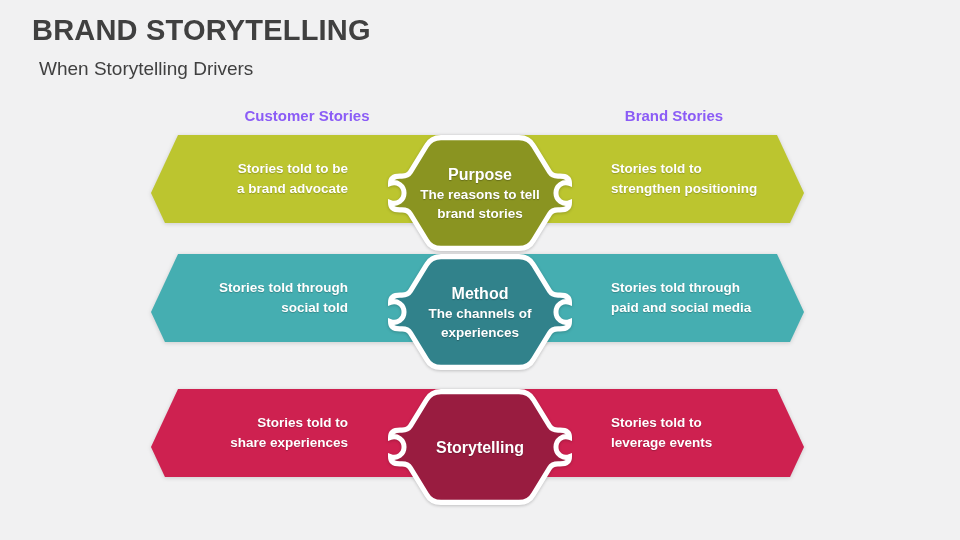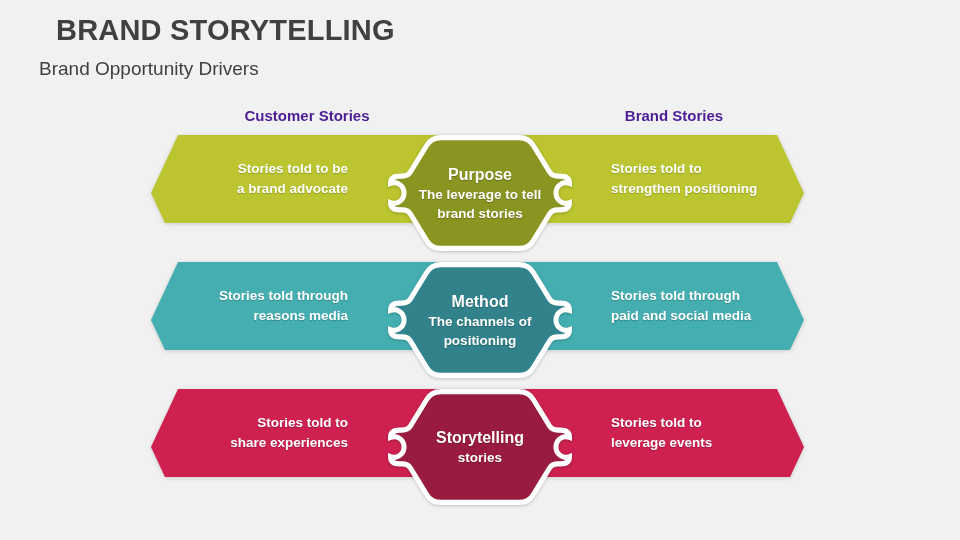--- a/index.html
+++ b/index.html
@@ -6,42 +6,42 @@
   body{
     width:960px;height:540px;
     background:#f1f1f2;
     font-family:"Liberation Sans", sans-serif;
     position:relative;
     overflow:hidden;
   }
   .slide{position:absolute;inset:0;}
 
   .title{
-    position:absolute;left:56px;top:14px;
+    position:absolute;left:32px;top:14px;
     font-size:29px;font-weight:bold;color:#404040;
     letter-spacing:0.2px;
   }
   .subtitle{
     position:absolute;left:39px;top:58px;
     font-size:19px;font-weight:400;color:#404040;
   }
 
   .col-header{
     position:absolute;top:107px;width:220px;
-    font-size:15px;font-weight:bold;color:#4c1d95;
+    font-size:15px;font-weight:bold;color:#8b5cf6;
     text-align:center;
   }
   .col-header.left{left:197px;}
   .col-header.right{left:564px;}
 
   .row{
     position:absolute;left:151px;width:653px;height:88px;
   }
   .row.r0{top:135px;}
-  .row.r1{top:262px;}
+  .row.r1{top:254px;}
   .row.r2{top:389px;}
 
   .band-wrap{
     position:absolute;inset:0;
     filter:drop-shadow(0 1px 2px rgba(0,0,0,0.15));
   }
   .band{
     position:absolute;inset:0;
     clip-path:polygon(27px 0, 626px 0, 653px 58px, 626px 116px, 27px 116px, 0 58px);
   }
@@ -68,21 +68,21 @@
   }
   .badge-title{font-size:16px;font-weight:bold;line-height:21px;}
   .badge-line{font-size:13.5px;font-weight:600;line-height:19px;width:150px;}
 </style>
 </head>
 <body style="background: rgb(241, 241, 242);">
 
 <div class="slide">
 
   <div class="title">BRAND STORYTELLING</div>
-  <div class="subtitle">Brand Opportunity Drivers</div>
+  <div class="subtitle">When Storytelling Drivers</div>
 
   <div class="col-header left">Customer Stories</div>
   <div class="col-header right">Brand Stories</div>
 
   <div class="row r0">
     <div class="band-wrap">
       <div class="band" style="background: rgb(188, 197, 47);"></div>
     </div>
     <div class="side-text left">
       <div>Stories told to be</div>
@@ -90,61 +90,60 @@
     </div>
     <div class="side-text right">
       <div>Stories told to</div>
       <div>strengthen positioning</div>
     </div>
     <svg class="badge-svg" viewBox="0 0 194 113" preserveAspectRatio="none">
       <path stroke="#ffffff" stroke-width="5" d="M 58 2.5 L 136 2.5 Q 146 2.5 150.5 10.5 L 166.5 36 Q 169 40 175 40 L 177 40 Q 186.5 40 186.5 47 A 10.1 10.1 0 1 0 186.5 66 Q 186.5 73 177 73 L 175 73 Q 169 73 166.5 77 L 150.5 102.5 Q 146 110.5 136 110.5 L 58 110.5 Q 48 110.5 43.5 102.5 L 27.5 77 Q 25 73 19 73 L 17 73 Q 7.5 73 7.5 66 A 10.1 10.1 0 1 0 7.5 47 Q 7.5 40 17 40 L 19 40 Q 25 40 27.5 36 L 43.5 10.5 Q 48 2.5 58 2.5 Z" fill="#8a9421"></path>
     </svg>
     <div class="badge-text">
       <div class="badge-title">Purpose</div>
-      <div class="badge-line">The leverage to tell</div>
+      <div class="badge-line">The reasons to tell</div>
       <div class="badge-line">brand stories</div>
     </div>
   </div>
 
   <div class="row r1">
     <div class="band-wrap">
       <div class="band" style="background: rgb(69, 174, 177);"></div>
     </div>
     <div class="side-text left">
       <div>Stories told through</div>
-      <div>reasons media</div>
+      <div>social told</div>
     </div>
     <div class="side-text right">
       <div>Stories told through</div>
       <div>paid and social media</div>
     </div>
     <svg class="badge-svg" viewBox="0 0 194 113" preserveAspectRatio="none">
       <path stroke="#ffffff" stroke-width="5" d="M 58 2.5 L 136 2.5 Q 146 2.5 150.5 10.5 L 166.5 36 Q 169 40 175 40 L 177 40 Q 186.5 40 186.5 47 A 10.1 10.1 0 1 0 186.5 66 Q 186.5 73 177 73 L 175 73 Q 169 73 166.5 77 L 150.5 102.5 Q 146 110.5 136 110.5 L 58 110.5 Q 48 110.5 43.5 102.5 L 27.5 77 Q 25 73 19 73 L 17 73 Q 7.5 73 7.5 66 A 10.1 10.1 0 1 0 7.5 47 Q 7.5 40 17 40 L 19 40 Q 25 40 27.5 36 L 43.5 10.5 Q 48 2.5 58 2.5 Z" fill="#31828b"></path>
     </svg>
     <div class="badge-text">
       <div class="badge-title">Method</div>
       <div class="badge-line">The channels of</div>
-      <div class="badge-line">positioning</div>
+      <div class="badge-line">experiences</div>
     </div>
   </div>
 
   <div class="row r2">
     <div class="band-wrap">
       <div class="band" style="background: rgb(206, 33, 80);"></div>
     </div>
     <div class="side-text left">
       <div>Stories told to</div>
       <div>share experiences</div>
     </div>
     <div class="side-text right">
       <div>Stories told to</div>
       <div>leverage events</div>
     </div>
     <svg class="badge-svg" viewBox="0 0 194 113" preserveAspectRatio="none">
       <path stroke="#ffffff" stroke-width="5" d="M 58 2.5 L 136 2.5 Q 146 2.5 150.5 10.5 L 166.5 36 Q 169 40 175 40 L 177 40 Q 186.5 40 186.5 47 A 10.1 10.1 0 1 0 186.5 66 Q 186.5 73 177 73 L 175 73 Q 169 73 166.5 77 L 150.5 102.5 Q 146 110.5 136 110.5 L 58 110.5 Q 48 110.5 43.5 102.5 L 27.5 77 Q 25 73 19 73 L 17 73 Q 7.5 73 7.5 66 A 10.1 10.1 0 1 0 7.5 47 Q 7.5 40 17 40 L 19 40 Q 25 40 27.5 36 L 43.5 10.5 Q 48 2.5 58 2.5 Z" fill="#991c40"></path>
     </svg>
     <div class="badge-text">
       <div class="badge-title">Storytelling</div>
-      <div class="badge-line">stories</div>
     </div>
   </div>
 
 </div>
 
 </body></html>

